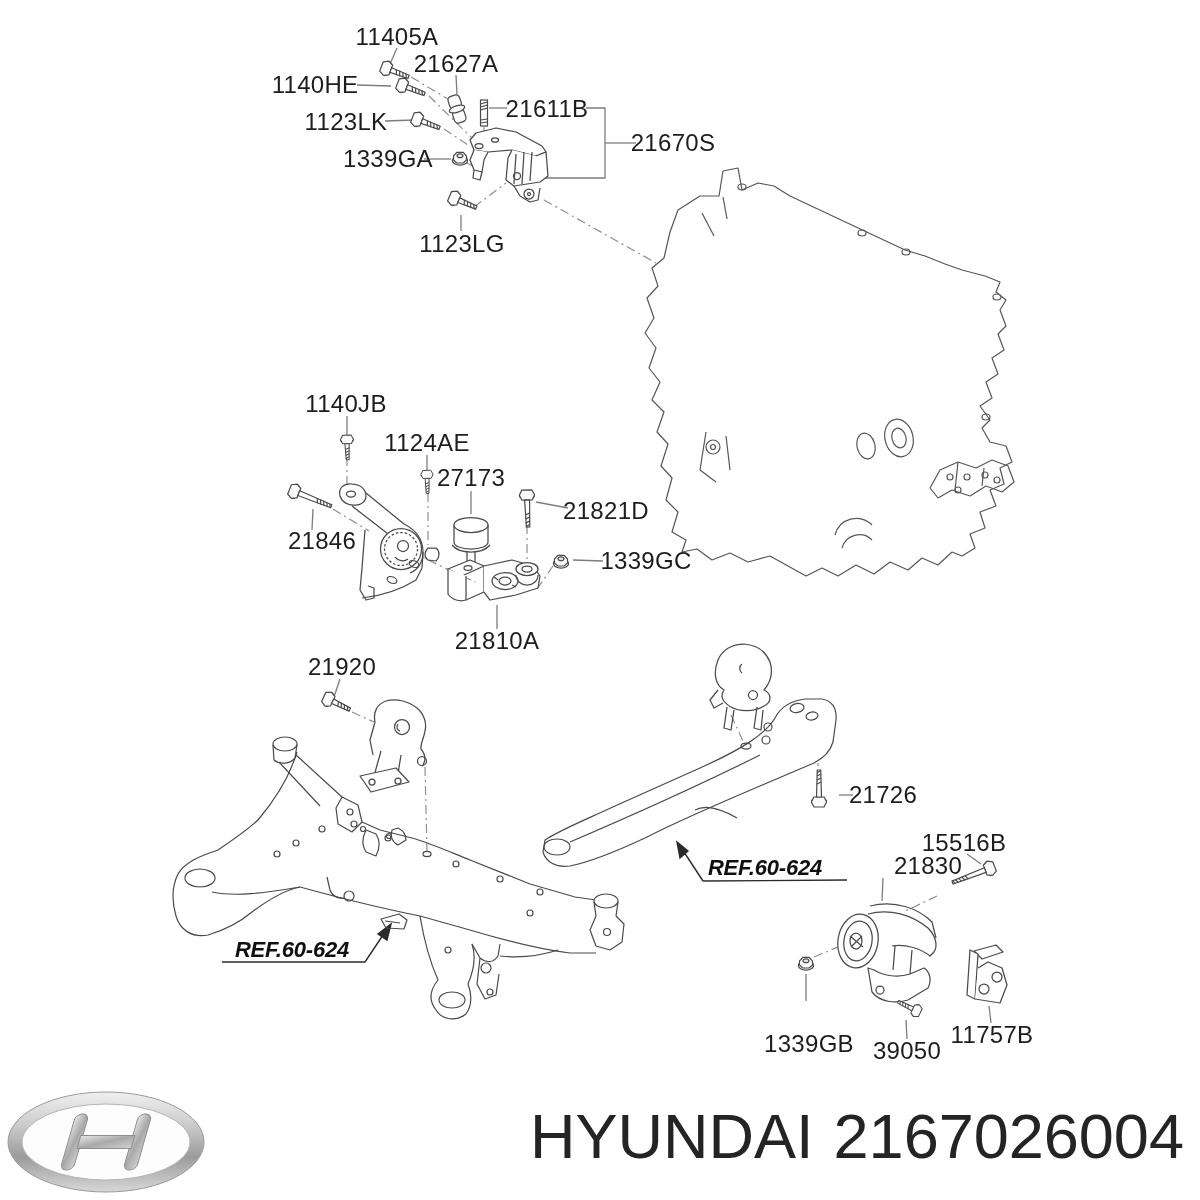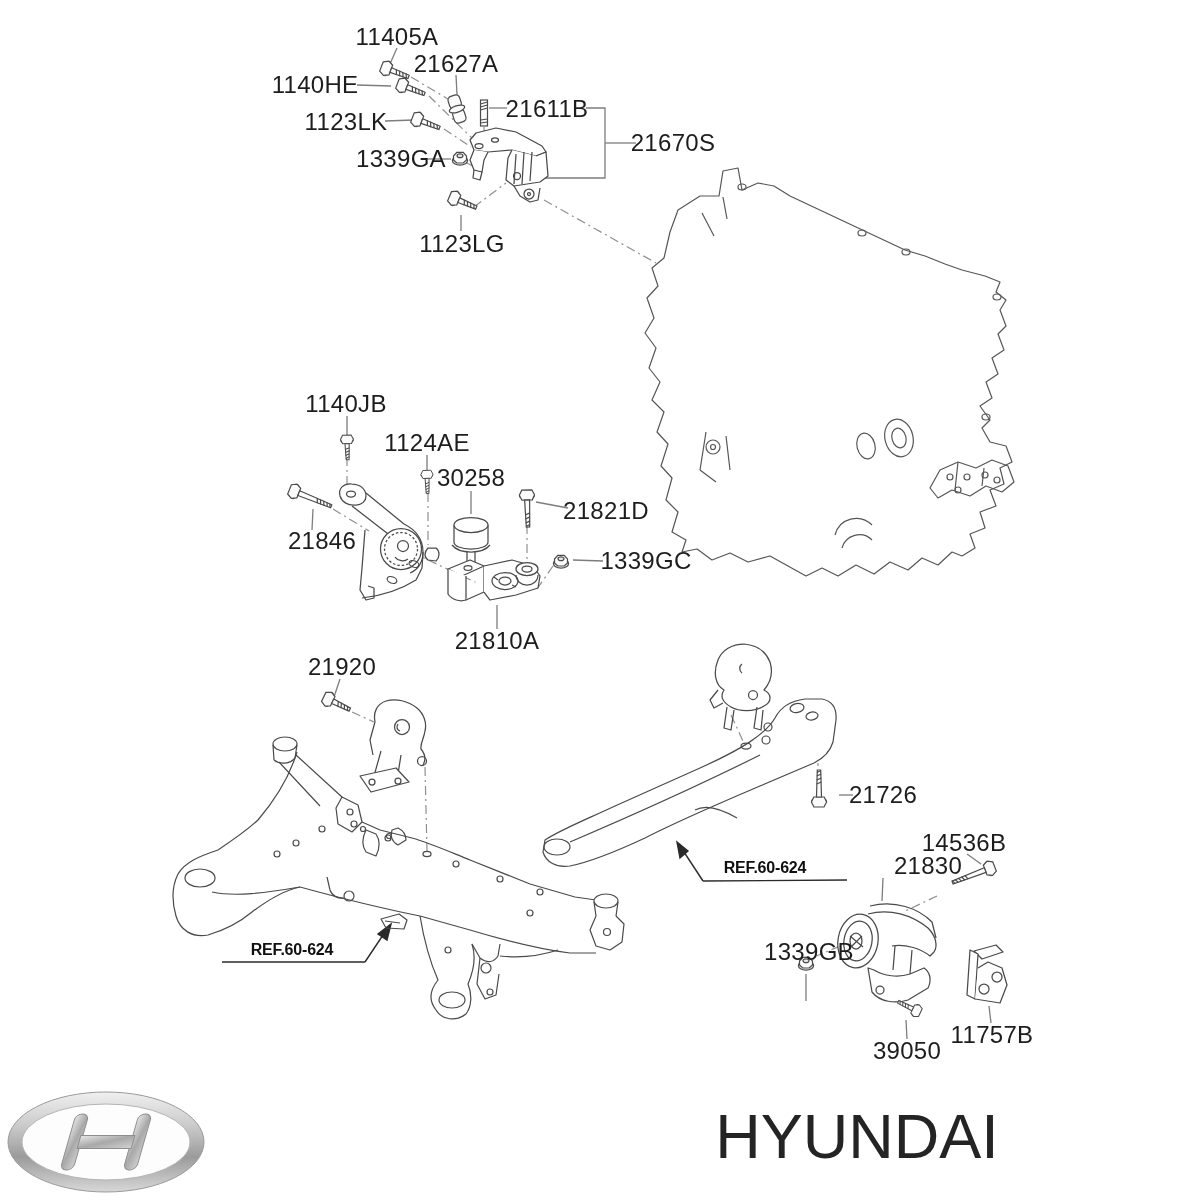--- a/index.html
+++ b/index.html
@@ -1,21 +1,21 @@
 <!DOCTYPE html>
 <html><head>
 <meta charset="utf-8">
 <style>
   html,body{margin:0;padding:0;background:#ffffff;}
   .canvas{position:relative;width:1200px;height:1200px;background:#ffffff;overflow:hidden;
           font-family:"Liberation Sans",sans-serif;}
   svg{position:absolute;left:0;top:0;}
   .plbl{position:absolute;transform:translate(-50%,-50%);font-size:24px;color:#1d1d1d;
         white-space:nowrap;letter-spacing:.3px;line-height:1;}
-  .ref{font-weight:700;font-size:16px;letter-spacing:-.2px;color:#101010;}
+  .ref{font-weight:700;font-size:22px;letter-spacing:-.2px;color:#101010;font-style:italic;}
   .brand{position:absolute;transform:translate(-50%,-50%);font-size:63px;color:#242424;
          white-space:nowrap;line-height:1;display:flex;gap:20px;}
 </style>
 </head>
 <body>
 
 <div class="canvas">
 
 <svg width="1200" height="1200" viewBox="0 0 1200 1200">
   <defs>
@@ -350,37 +350,38 @@
     </g>
   </g>
 </svg>
 
   <div class="plbl" style="left:397px;top:37px">11405A</div>
   <div class="plbl" style="left:456px;top:64px">21627A</div>
   <div class="plbl" style="left:315px;top:85px">1140HE</div>
   <div class="plbl" style="left:346px;top:122px">1123LK</div>
   <div class="plbl" style="left:547px;top:109px">21611B</div>
   <div class="plbl" style="left:673px;top:143px">21670S</div>
-  <div class="plbl" style="left:401px;top:159px">1339GA</div>
+  <div class="plbl" style="left:388px;top:159px">1339GA</div>
   <div class="plbl" style="left:462px;top:244px">1123LG</div>
   <div class="plbl" style="left:346px;top:404px">1140JB</div>
   <div class="plbl" style="left:427px;top:443px">1124AE</div>
-  <div class="plbl" style="left:471px;top:478px">30258</div>
+  <div class="plbl" style="left:471px;top:478px">27173</div>
   <div class="plbl" style="left:606px;top:511px">21821D</div>
   <div class="plbl" style="left:322px;top:541px">21846</div>
   <div class="plbl" style="left:646px;top:561px">1339GC</div>
   <div class="plbl" style="left:497px;top:641px">21810A</div>
   <div class="plbl" style="left:342px;top:667px">21920</div>
   <div class="plbl" style="left:883px;top:795px">21726</div>
   <div class="plbl" style="left:928px;top:866px">21830</div>
-  <div class="plbl" style="left:964px;top:843px">14536B</div>
-  <div class="plbl" style="left:809px;top:952px">1339GB</div>
+  <div class="plbl" style="left:964px;top:843px">15516B</div>
+  <div class="plbl" style="left:809px;top:1044px">1339GB</div>
   <div class="plbl" style="left:907px;top:1051px">39050</div>
   <div class="plbl" style="left:992px;top:1035px">11757B</div>
 
   <div class="plbl ref" style="left:292px;top:950px">REF.60-624</div>
   <div class="plbl ref" style="left:765px;top:868px">REF.60-624</div>
 
   <div class="brand" style="left:857px;top:1136px">
     <span>HYUNDAI</span>
+    <span>2167026004</span>
   </div>
 
 </div>
 
 </body></html>

